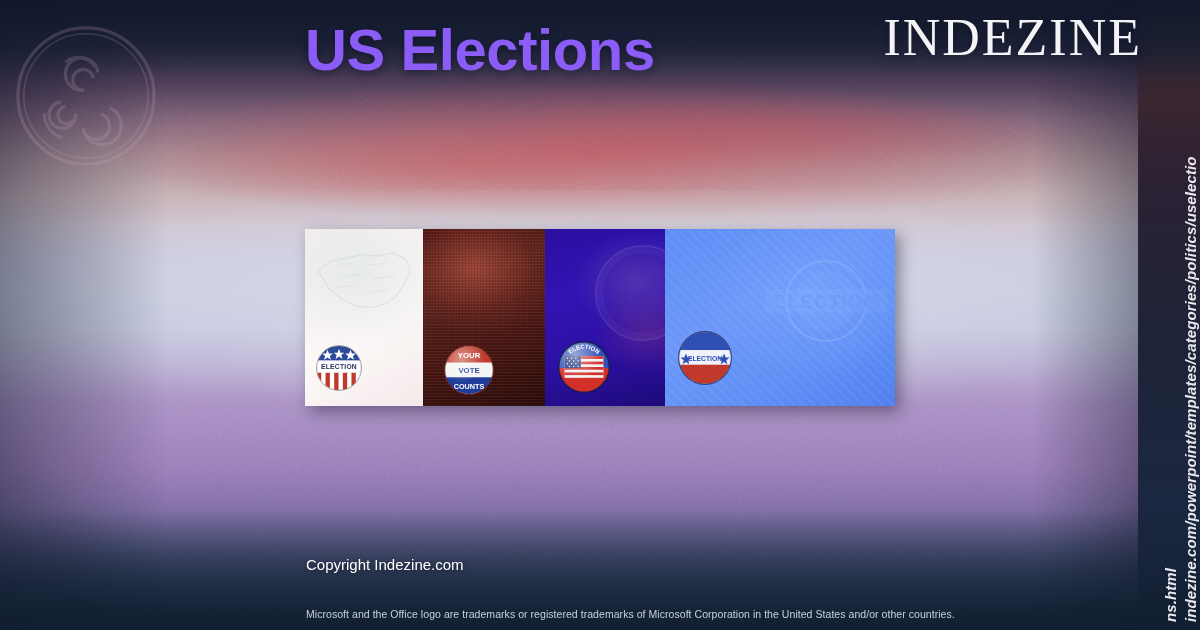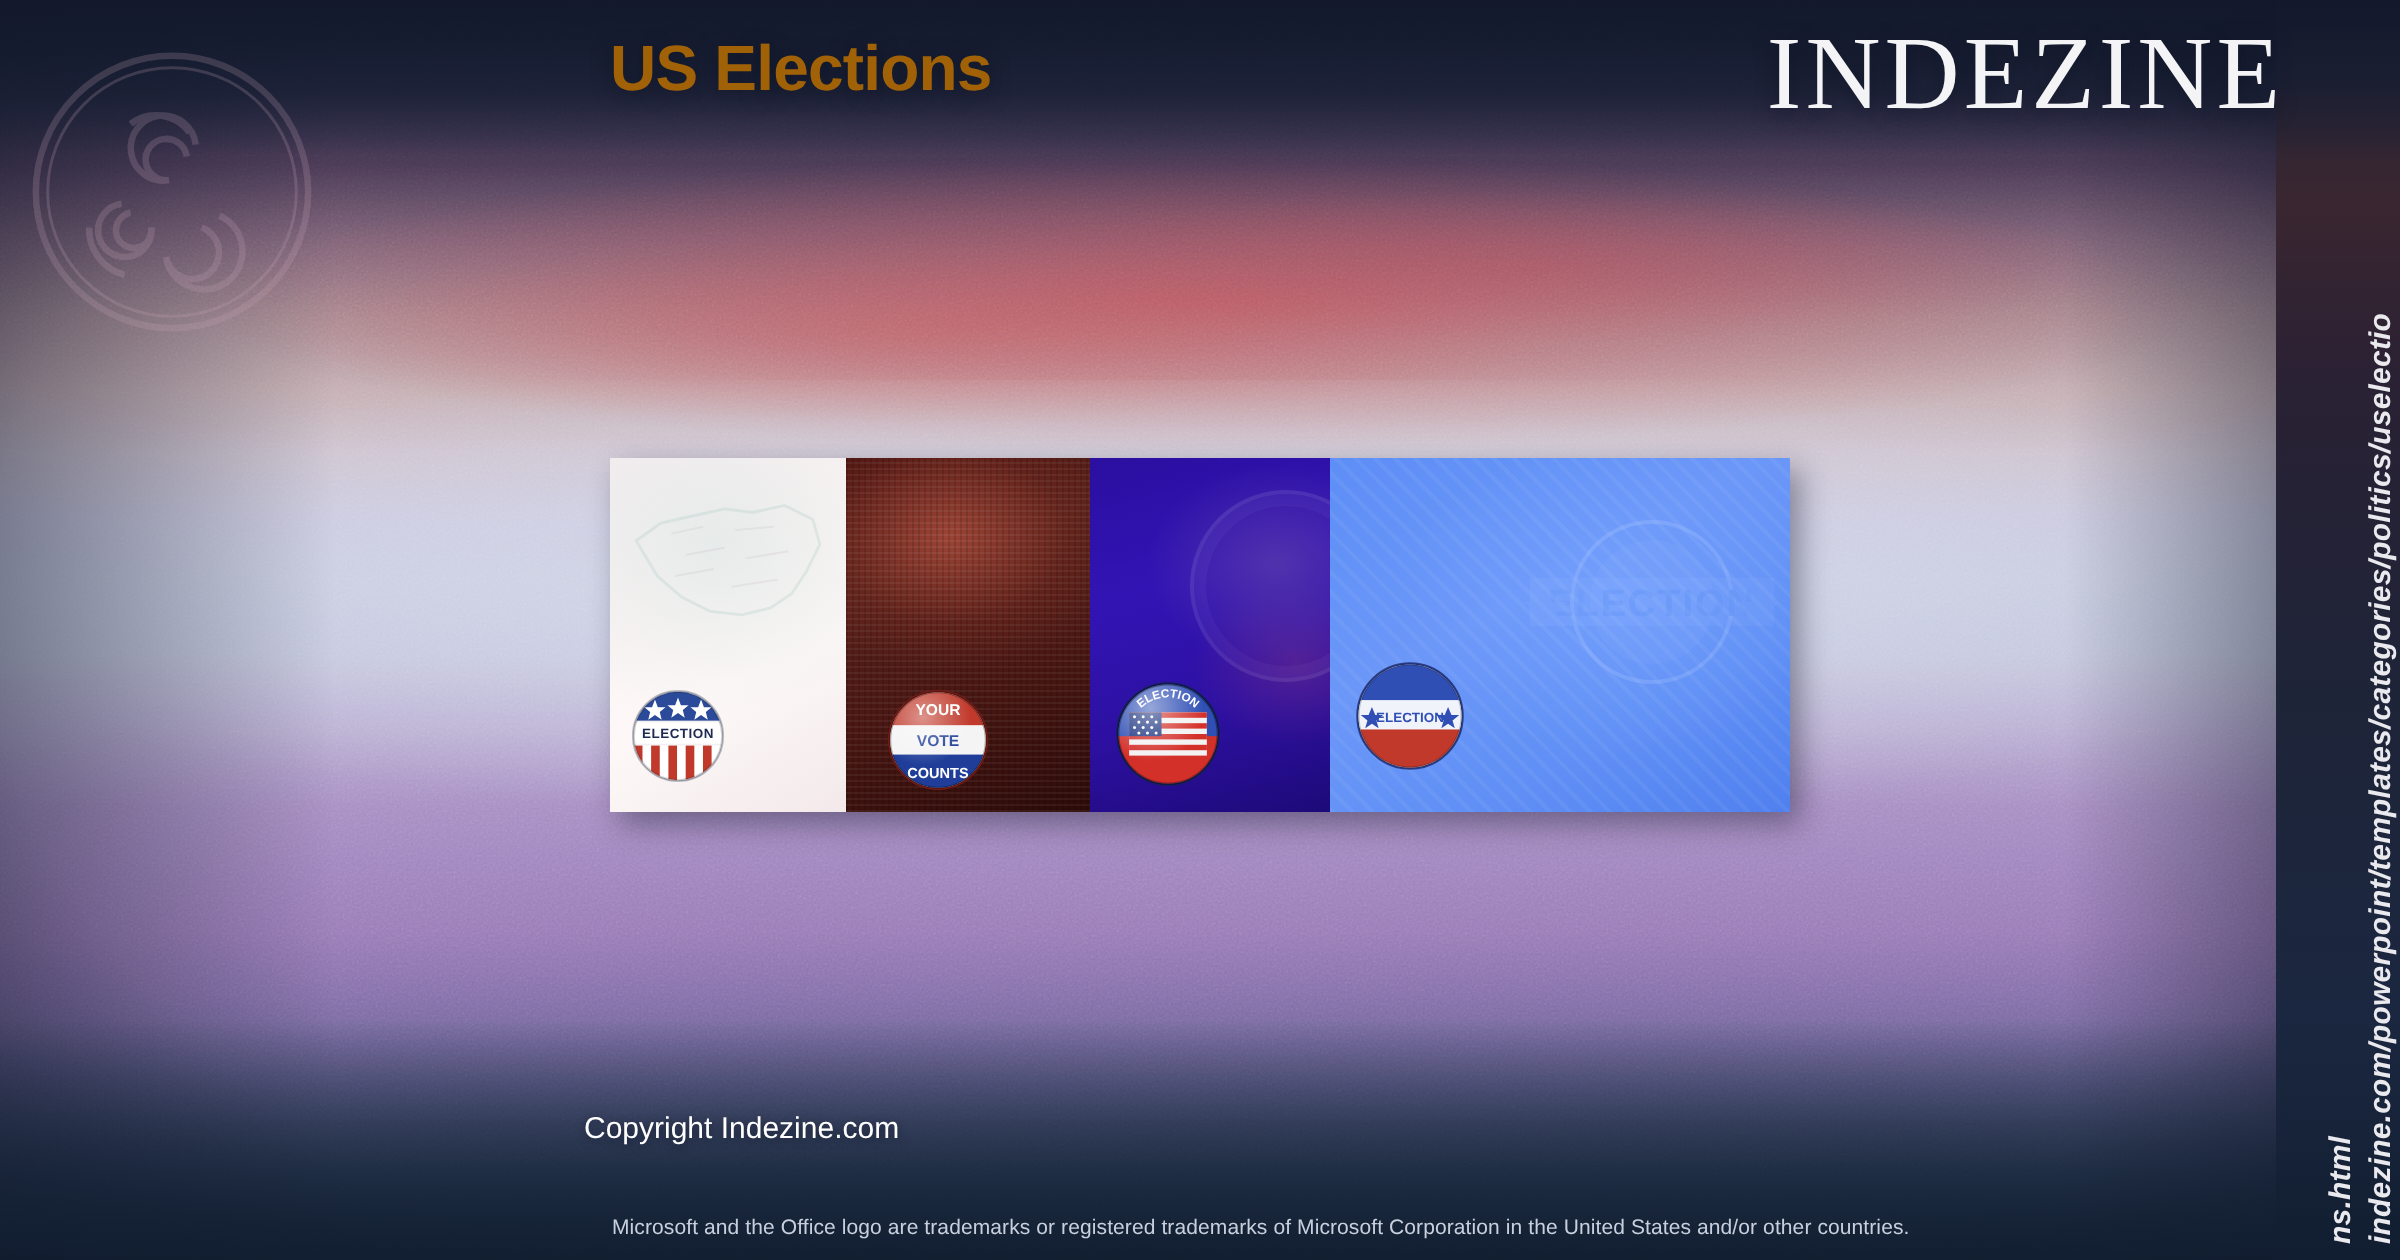--- a/index.html
+++ b/index.html
@@ -82,21 +82,21 @@
 
   
   .triskelion{
     position:absolute;left:12px;top:22px;width:148px;height:148px;
     opacity:.40;
   }
 
   
   .title{
     position:absolute;left:305px;top:16px;
-    font-size:32px;font-weight:bold;color:#a16207;
+    font-size:58px;font-weight:bold;color:#8b5cf6;
     letter-spacing:-0.4px;
     text-shadow:0 2px 10px rgba(10,14,28,.55);
   }
   .brand{
     position:absolute;right:58px;top:8px;
     font-family:"Liberation Serif", serif;
     font-size:52px;font-weight:400;color:#f4f4f6;
     letter-spacing:2px;
     text-shadow:0 2px 10px rgba(10,14,28,.5);
     text-align:right;
@@ -184,21 +184,21 @@
   .b4{left:12px;bottom:20px;width:56px;height:56px;}
 
   
   .subtitle{
     position:absolute;left:305px;top:500px;
     font-size:40px;font-weight:bold;color:#ffffff;
     letter-spacing:-0.2px;
     text-shadow:0 2px 10px rgba(10,14,28,.5);
   }
   .copyright{
-    position:absolute;left:292px;top:556px;
+    position:absolute;left:306px;top:556px;
     font-size:15px;color:#ffffff;
     text-shadow:0 1px 5px rgba(10,14,28,.5);
   }
   .disclaimer{
     position:absolute;left:306px;top:608px;
     font-size:10.5px;color:#c8d0de;
     letter-spacing:.05px;
   }
 </style>
 </head>

